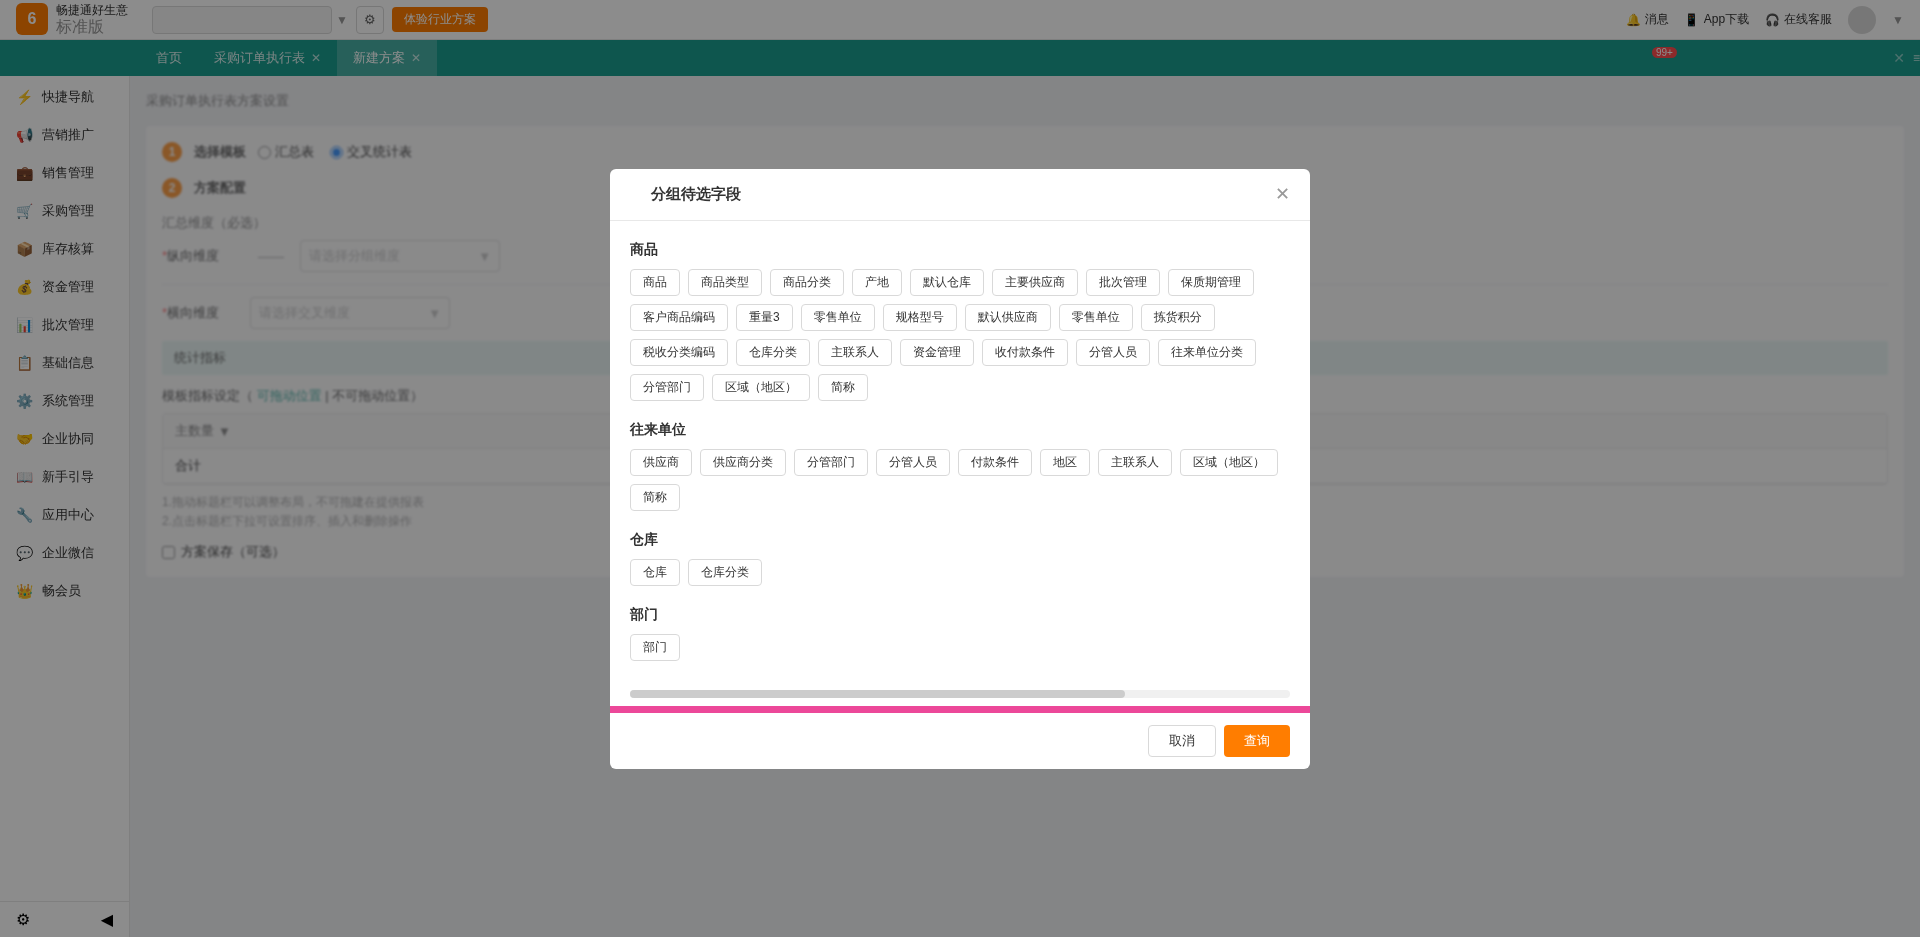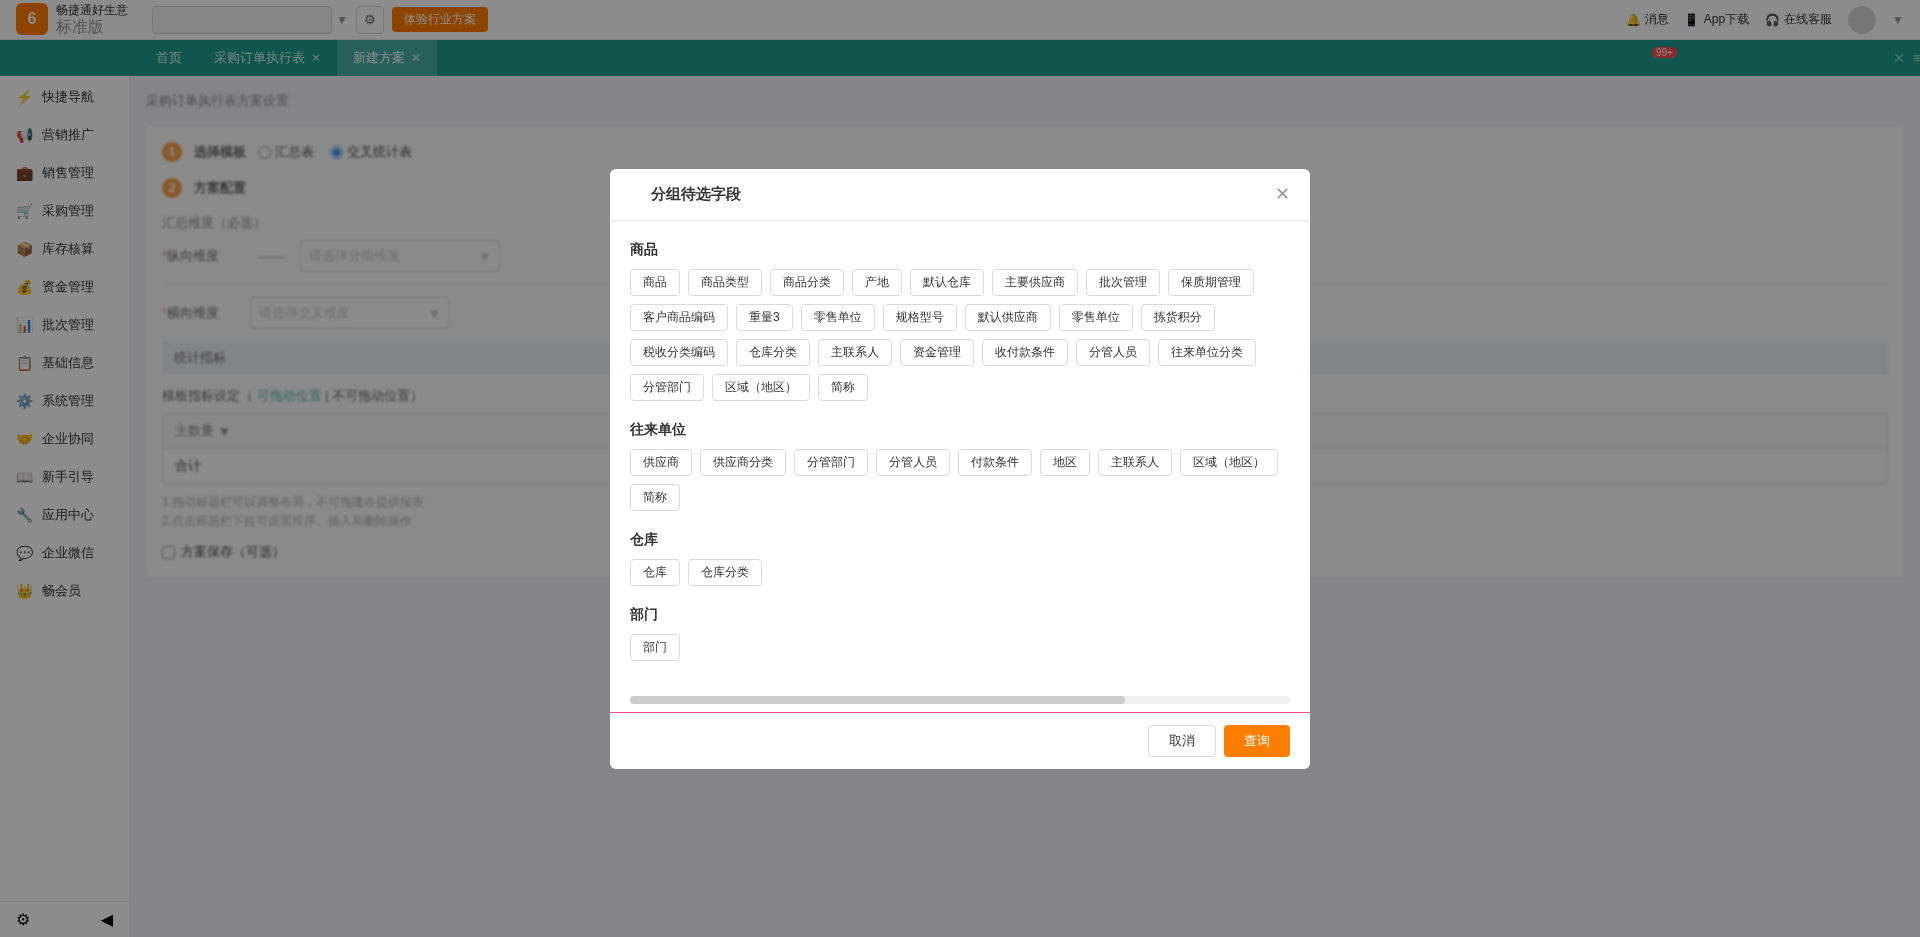--- a/index.html
+++ b/index.html
@@ -58,21 +58,21 @@
     .tips { font-size: 12px; color: #999; margin-top: 8px; line-height: 1.6; }
     .checkbox-row { display: flex; align-items: center; gap: 6px; margin-top: 12px; font-size: 13px; }
 
     
     .overlay { position: fixed; top: 0; left: 0; right: 0; bottom: 0; background: rgba(0,0,0,0.45); z-index: 200; display: flex; align-items: center; justify-content: center; }
     .dialog { background: white; border-radius: 6px; width: 700px; max-height: 600px; display: flex; flex-direction: column; position: relative; }
     .dialog-header { padding: 16px 20px; border-bottom: 1px solid #e8e8e8; display: flex; align-items: center; justify-content: space-between; flex-shrink: 0; }
     .dialog-title { font-size: 15px; font-weight: bold; color: #333; margin-left: 21px; }
     .dialog-close { cursor: pointer; color: #999; font-size: 18px; line-height: 1; }
     .dialog-body { padding: 20px 20px; overflow-y: auto; flex: 1; }
-    .dialog-footer { padding: 12px 20px; border-top: 1px solid #ec4899; display: flex; align-items: center; justify-content: flex-end; gap: 8px; flex-shrink: 0; }
+    .dialog-footer { padding: 12px 20px; border-top: 7px solid #ec4899; display: flex; align-items: center; justify-content: flex-end; gap: 8px; flex-shrink: 0; }
 
     
     .field-section { margin-bottom: 20px; }
     .field-section-title { font-size: 14px; font-weight: bold; color: #333; margin-bottom: 10px; }
     .field-tags { display: flex; flex-wrap: wrap; gap: 8px; }
     .field-tag { border: 1px solid #d9d9d9; border-radius: 4px; padding: 4px 12px; font-size: 12px; color: #333; cursor: pointer; background: white; }
     .btn-cancel { height: 32px; padding: 0 20px; border: 1px solid #d9d9d9; border-radius: 4px; background: white; font-size: 13px; cursor: pointer; color: #333; }
     .btn-confirm { height: 32px; padding: 0 20px; border: none; border-radius: 4px; background: #ff7d00; font-size: 13px; cursor: pointer; color: white; }
   </style>
 </head>

